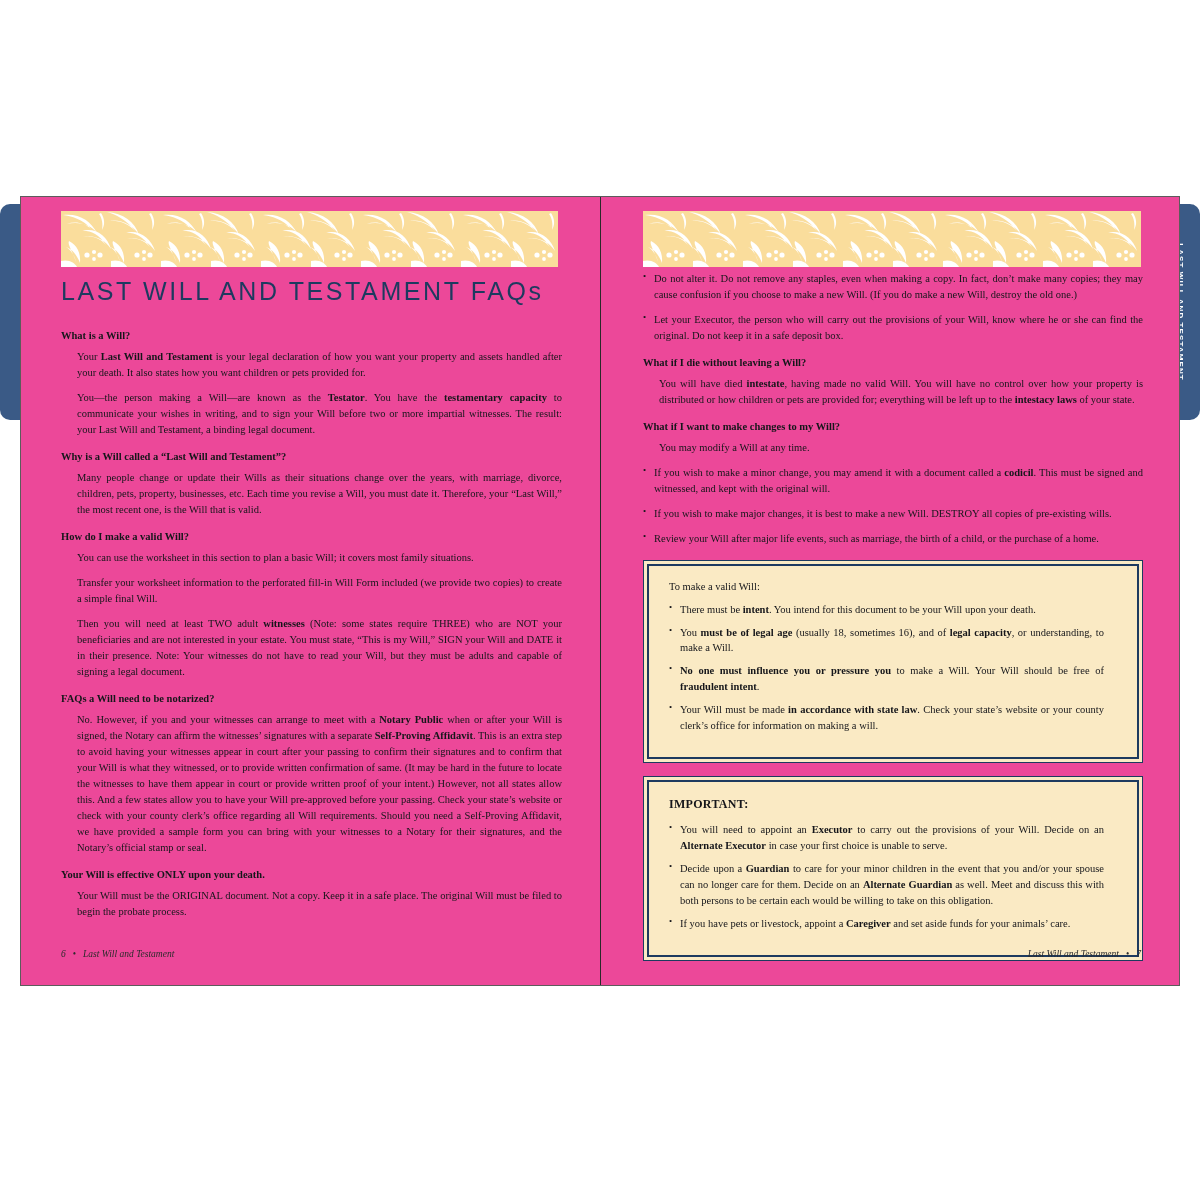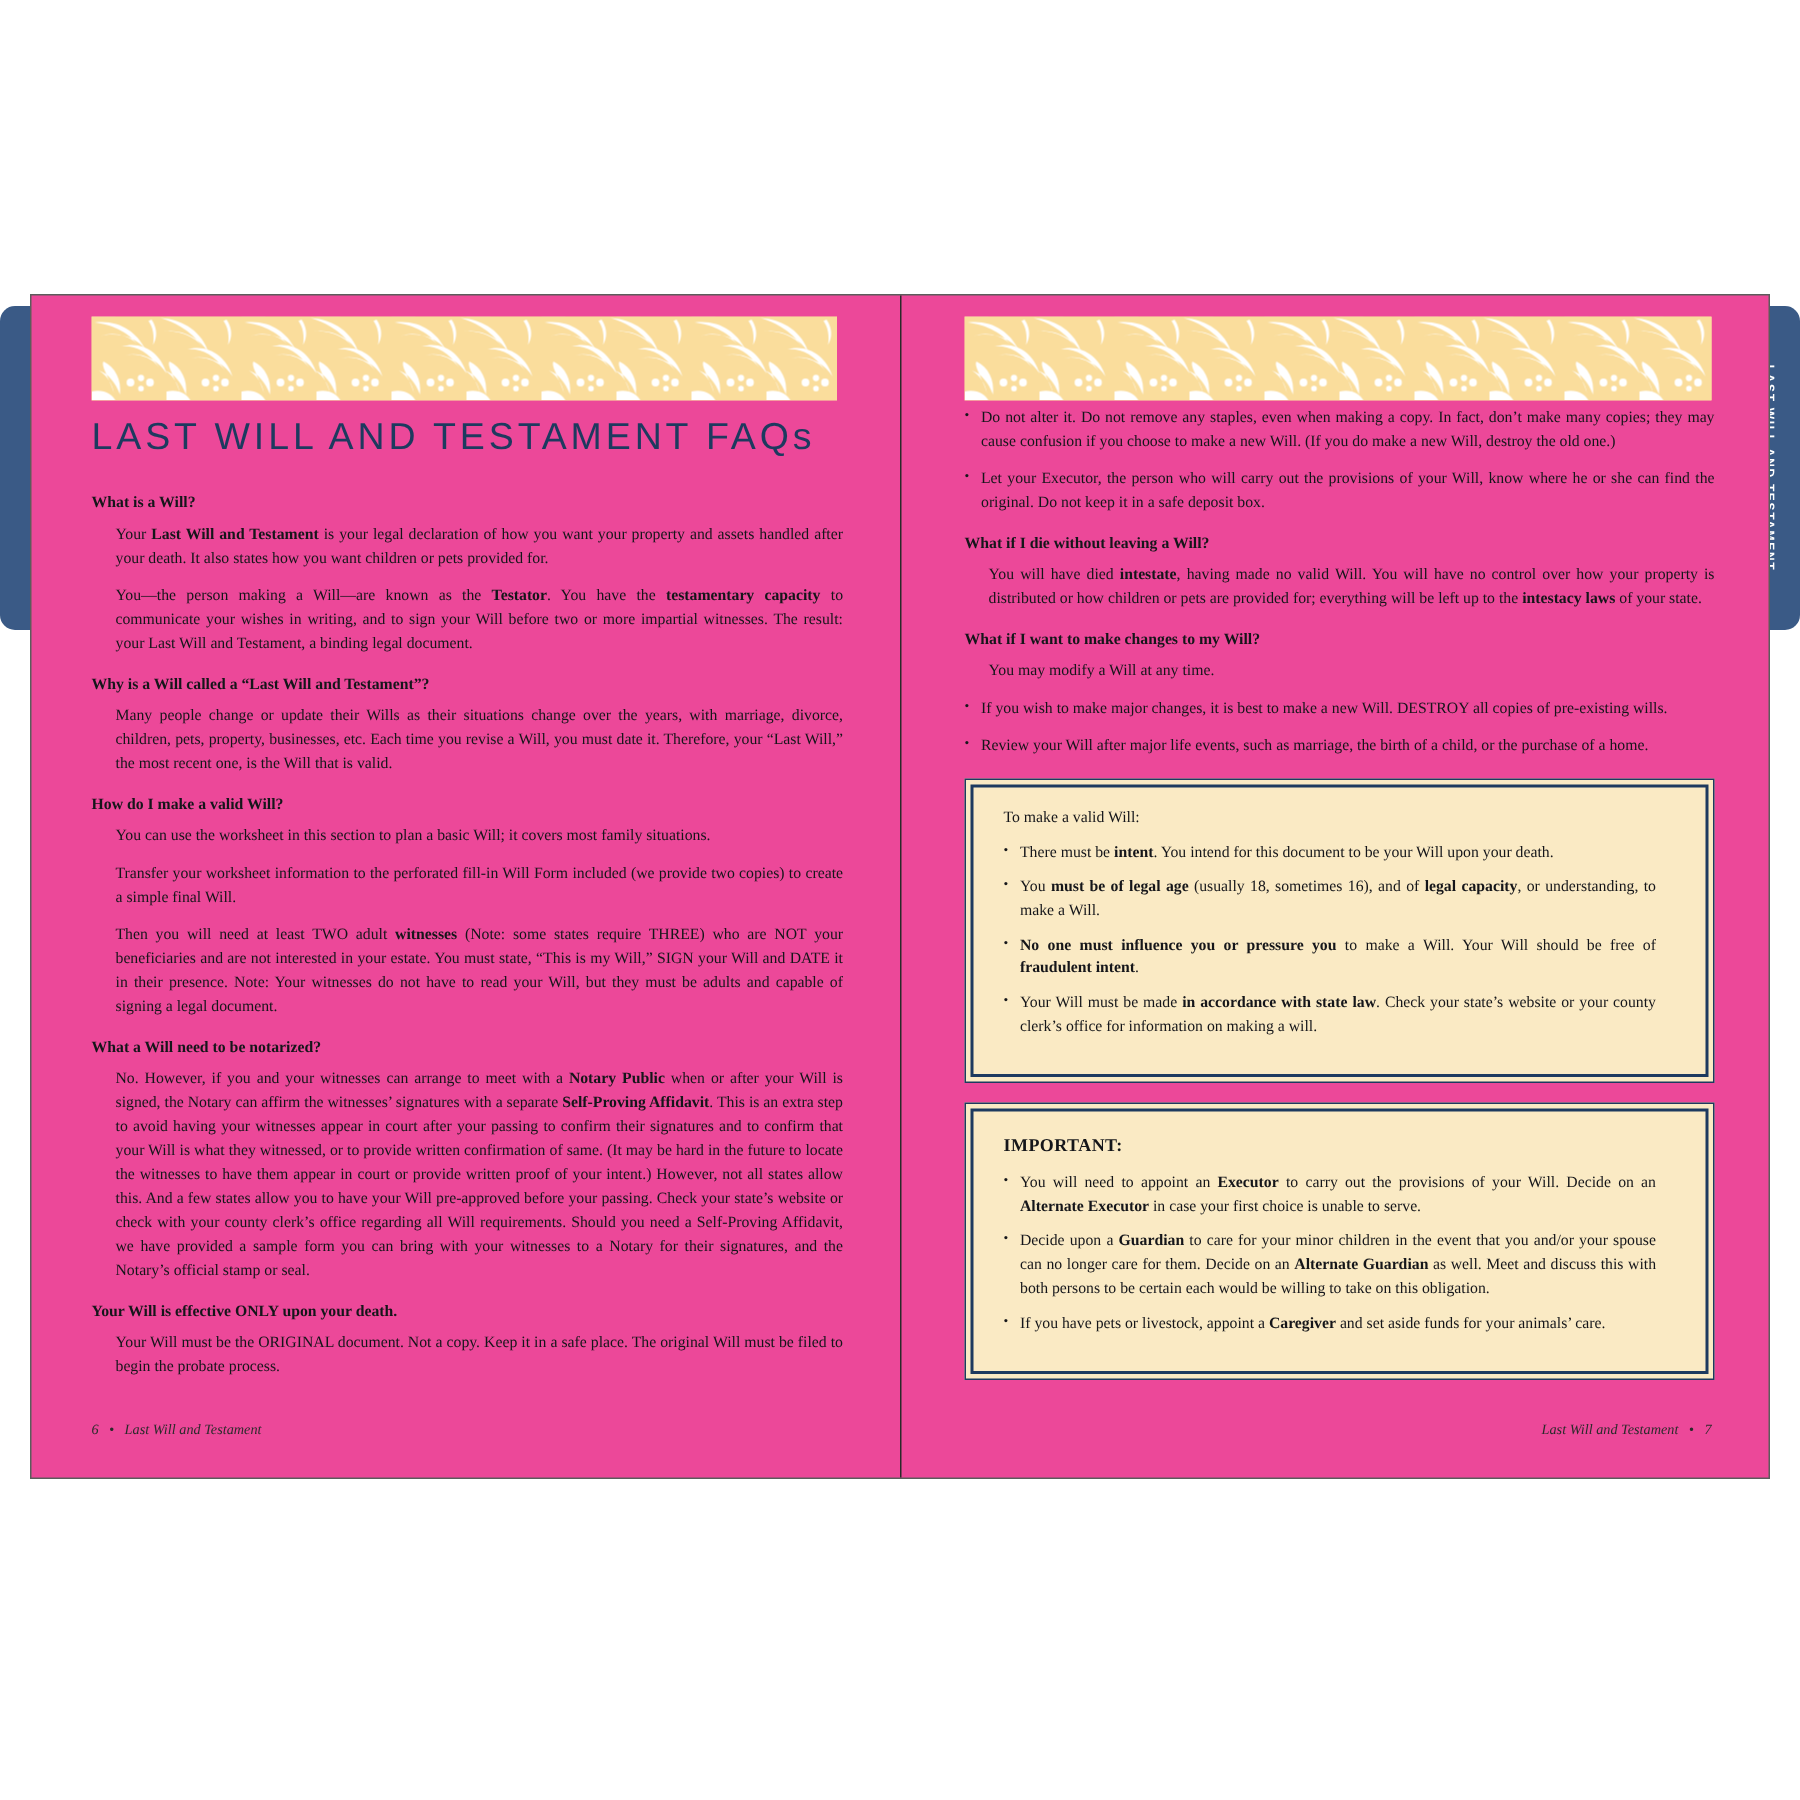--- a/index.html
+++ b/index.html
@@ -238,21 +238,21 @@
       <div class="body-col">
           <p class="q">What is a Will?</p>
           <p class="a">Your <b>Last Will and Testament</b> is your legal declaration of how you want your property and assets handled after your death. It also states how you want children or pets provided for.</p>
           <p class="a">You—the person making a Will—are known as the <b>Testator</b>. You have the <b>testamentary capacity</b> to communicate your wishes in writing, and to sign your Will before two or more impartial witnesses. The result: your Last Will and Testament, a binding legal document.</p>
           <p class="q">Why is a Will called a “Last Will and Testament”?</p>
           <p class="a">Many people change or update their Wills as their situations change over the years, with marriage, divorce, children, pets, property, businesses, etc. Each time you revise a Will, you must date it. Therefore, your “Last Will,” the most recent one, is the Will that is valid.</p>
           <p class="q">How do I make a valid Will?</p>
           <p class="a">You can use the worksheet in this section to plan a basic Will; it covers most family situations.</p>
           <p class="a">Transfer your worksheet information to the perforated fill-in Will Form included (we provide two copies) to create a simple final Will.</p>
           <p class="a">Then you will need at least TWO adult <b>witnesses</b> (Note: some states require THREE) who are NOT your beneficiaries and are not interested in your estate. You must state, “This is my Will,” SIGN your Will and DATE it in their presence. Note: Your witnesses do not have to read your Will, but they must be adults and capable of signing a legal document.</p>
-          <p class="q">What a Will need to be notarized?</p>
+          <p class="q">FAQs a Will need to be notarized?</p>
           <p class="a">No. However, if you and your witnesses can arrange to meet with a <b>Notary Public</b> when or after your Will is signed, the Notary can affirm the witnesses’ signatures with a separate <b>Self-Proving Affidavit</b>. This is an extra step to avoid having your witnesses appear in court after your passing to confirm their signatures and to confirm that your Will is what they witnessed, or to provide written confirmation of same. (It may be hard in the future to locate the witnesses to have them appear in court or provide written proof of your intent.) However, not all states allow this. And a few states allow you to have your Will pre-approved before your passing. Check your state’s website or check with your county clerk’s office regarding all Will requirements. Should you need a Self-Proving Affidavit, we have provided a sample form you can bring with your witnesses to a Notary for their signatures, and the Notary’s official stamp or seal.</p>
           <p class="q">Your Will is effective ONLY upon your death.</p>
           <p class="a">Your Will must be the ORIGINAL document. Not a copy. Keep it in a safe place.  The original Will must be filed to begin the probate process.</p>
         </div>
 
       <div class="folio left-f">
         <span class="num">6</span><span class="dot">•</span><span>Last Will and Testament</span>
       </div>
     </div>
 
@@ -267,20 +267,21 @@
       <div class="body-col">
           <ul class="bul">
             <li>Do not alter it. Do not remove any staples, even when making a copy. In fact, don’t make many copies; they may cause confusion if you choose to make a new Will. (If you do make a new Will, destroy the old one.)</li>
             <li>Let your Executor, the person who will carry out the provisions of your Will, know where he or she can find the original. Do not keep it in a safe deposit box.</li>
           </ul>
           <p class="q">What if I die without leaving a Will?</p>
           <p class="a">You will have died <b>intestate</b>, having made no valid Will. You will have no control over how your property is distributed or how children or pets are provided for; everything will be left up to the <b>intestacy laws</b> of your state.</p>
           <p class="q">What if I want to make changes to my Will?</p>
           <p class="a">You may modify a Will at any time.</p>
           <ul class="bul">
+            <li>If you wish to make a minor change, you may amend it with a document called a <b>codicil</b>. This must be signed and witnessed, and kept with the original will.</li>
             <li>If you wish to make major changes, it is best to make a new Will. DESTROY all copies of pre-existing wills.</li>
             <li>Review your Will after major life events, such as marriage, the birth of a child, or the purchase of a home.</li>
           </ul>
           <div class="callout">
             <div class="callout-inner">
               <p class="lead">To make a valid Will:</p>
               <ul class="bul">
                 <li>There must be <b>intent</b>. You intend for this document to be your Will upon your death.</li>
                 <li>You <b>must be of legal age</b> (usually 18, sometimes 16), and of <b>legal capacity</b>, or understanding, to make a Will.</li>
                 <li><b>No one must influence you or pressure you</b> to make a Will. Your Will should be free of <b>fraudulent intent</b>.</li>

